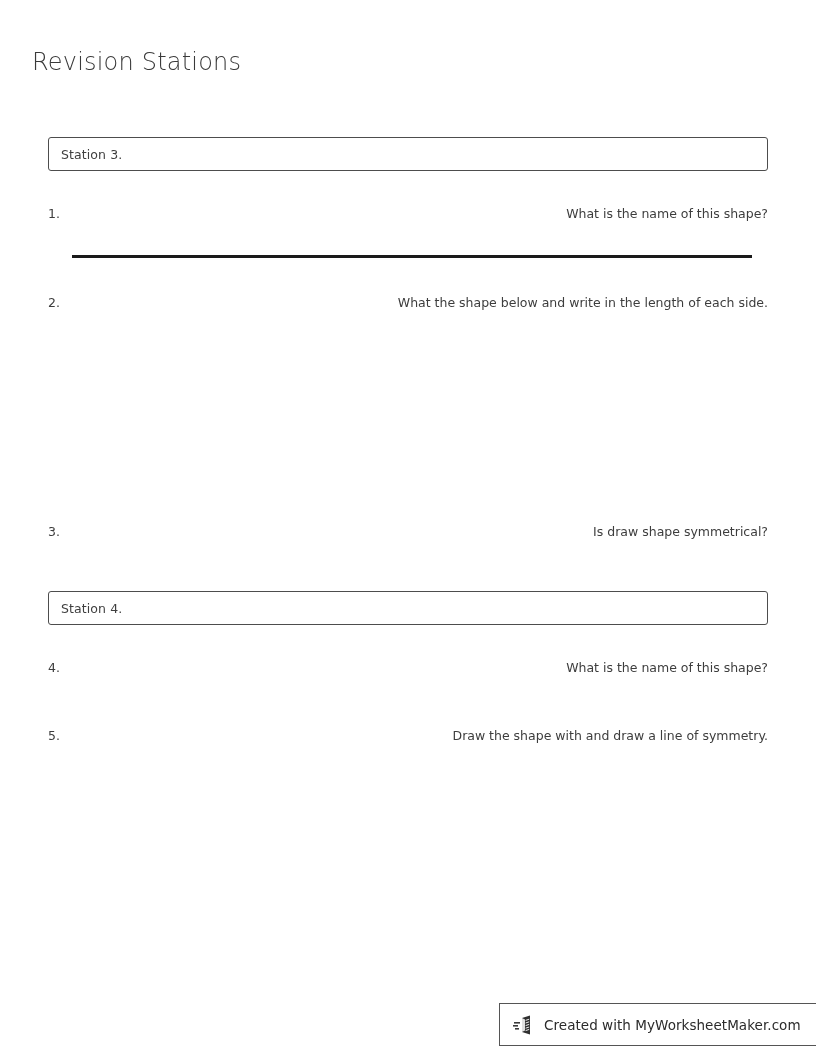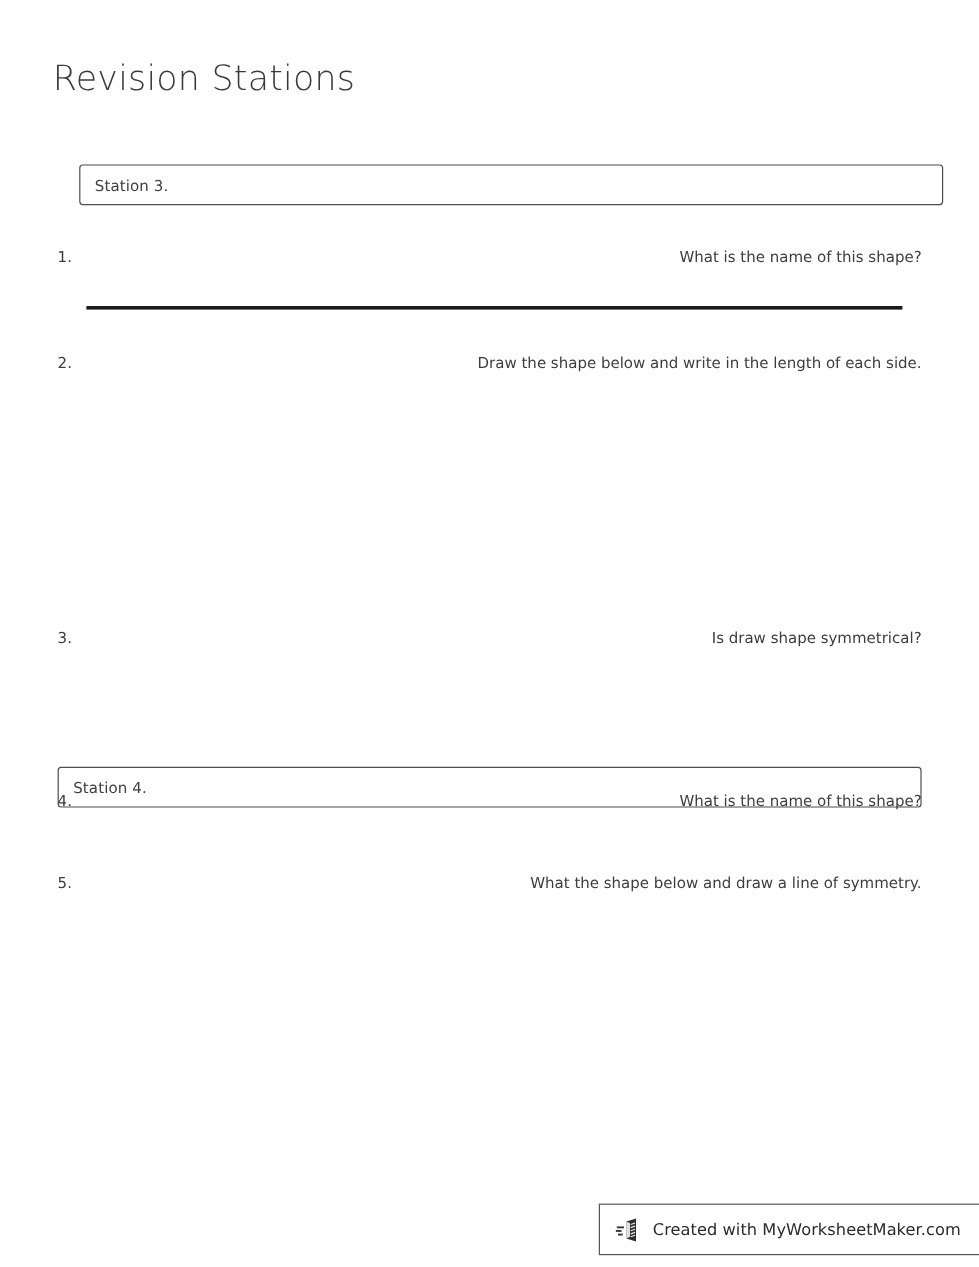--- a/index.html
+++ b/index.html
@@ -15,23 +15,23 @@
     color: #333333;
     overflow: hidden;
   }
   .page {
     position: absolute;
     inset: 0;
   }
 
   .worksheet-title {
     position: absolute;
-    left: 44px;
+    left: 32px;
     top: 48px;
-    font-size: 29px;
+    font-size: 24px;
     font-weight: 300;
     letter-spacing: 0.2px;
     color: #3a3a3a;
     line-height: 1.2;
     white-space: nowrap;
   }
 
   .station-box {
     position: absolute;
     left: 48px;
@@ -44,22 +44,22 @@
     display: flex;
     align-items: center;
   }
   .station-box .station-label {
     padding-left: 12px;
     font-size: 12.5px;
     color: #3f3f3f;
     font-weight: 400;
     letter-spacing: 0.1px;
   }
-  .station-box-1 { top: 137px; margin-left: 18px; }
-  .station-box-2 { top: 591px; margin-top: 48px; }
+  .station-box-1 { top: 137px; }
+  .station-box-2 { top: 591px; }
 
   .question {
     position: absolute;
     left: 48px;
     width: 720px;
     font-size: 12.5px;
     color: #3d3d3d;
     line-height: 1.3;
     display: flex;
     align-items: flex-start;
@@ -136,42 +136,42 @@
 
   <div class="question q1">
     <span class="q-num">1.</span>
     <span class="q-text">What is the name of this shape?</span>
   </div>
 
   <div class="answer-line"></div>
 
   <div class="question q2">
     <span class="q-num">2.</span>
-    <span class="q-text">Draw the shape below and write in the length of each side.</span>
+    <span class="q-text">What the shape below and write in the length of each side.</span>
   </div>
 
   <div class="work-area work-area-1"></div>
 
   <div class="question q3">
     <span class="q-num">3.</span>
     <span class="q-text">Is draw shape symmetrical?</span>
   </div>
 
   <div class="station-box station-box-2">
     <span class="station-label">Station 4.</span>
   </div>
 
   <div class="question q4">
     <span class="q-num">4.</span>
     <span class="q-text">What is the name of this shape?</span>
   </div>
 
   <div class="question q5">
     <span class="q-num">5.</span>
-    <span class="q-text">What the shape below and draw a line of symmetry.</span>
+    <span class="q-text">Draw the shape with and draw a line of symmetry.</span>
   </div>
 
   <div class="work-area work-area-2"></div>
 
   <div class="maker-badge">
     <svg class="badge-logo" viewBox="0 0 24 24">
       <g fill="#3a3a3a">
         <rect x="1" y="9" width="6" height="1.6"></rect>
         <rect x="0" y="12" width="5" height="1.6"></rect>
         <rect x="2" y="15" width="4" height="1.6"></rect>

